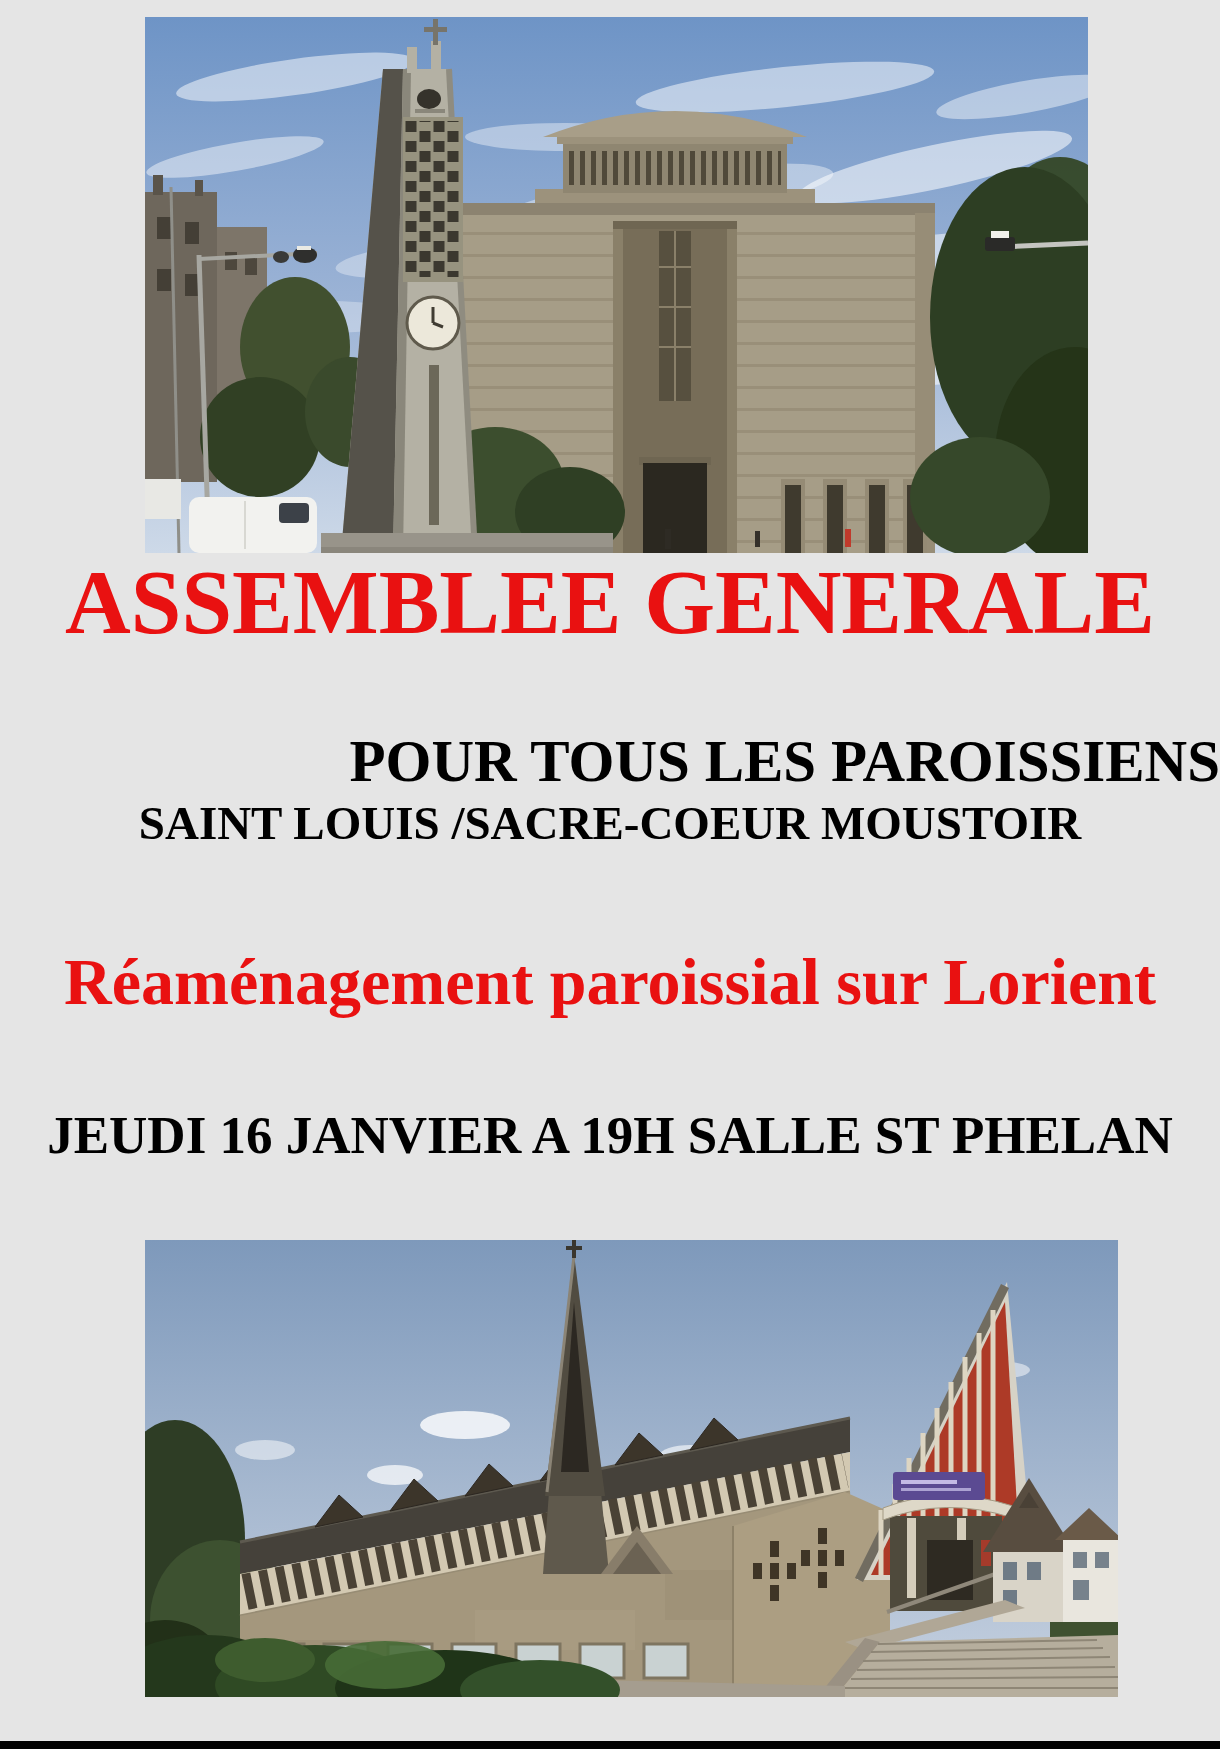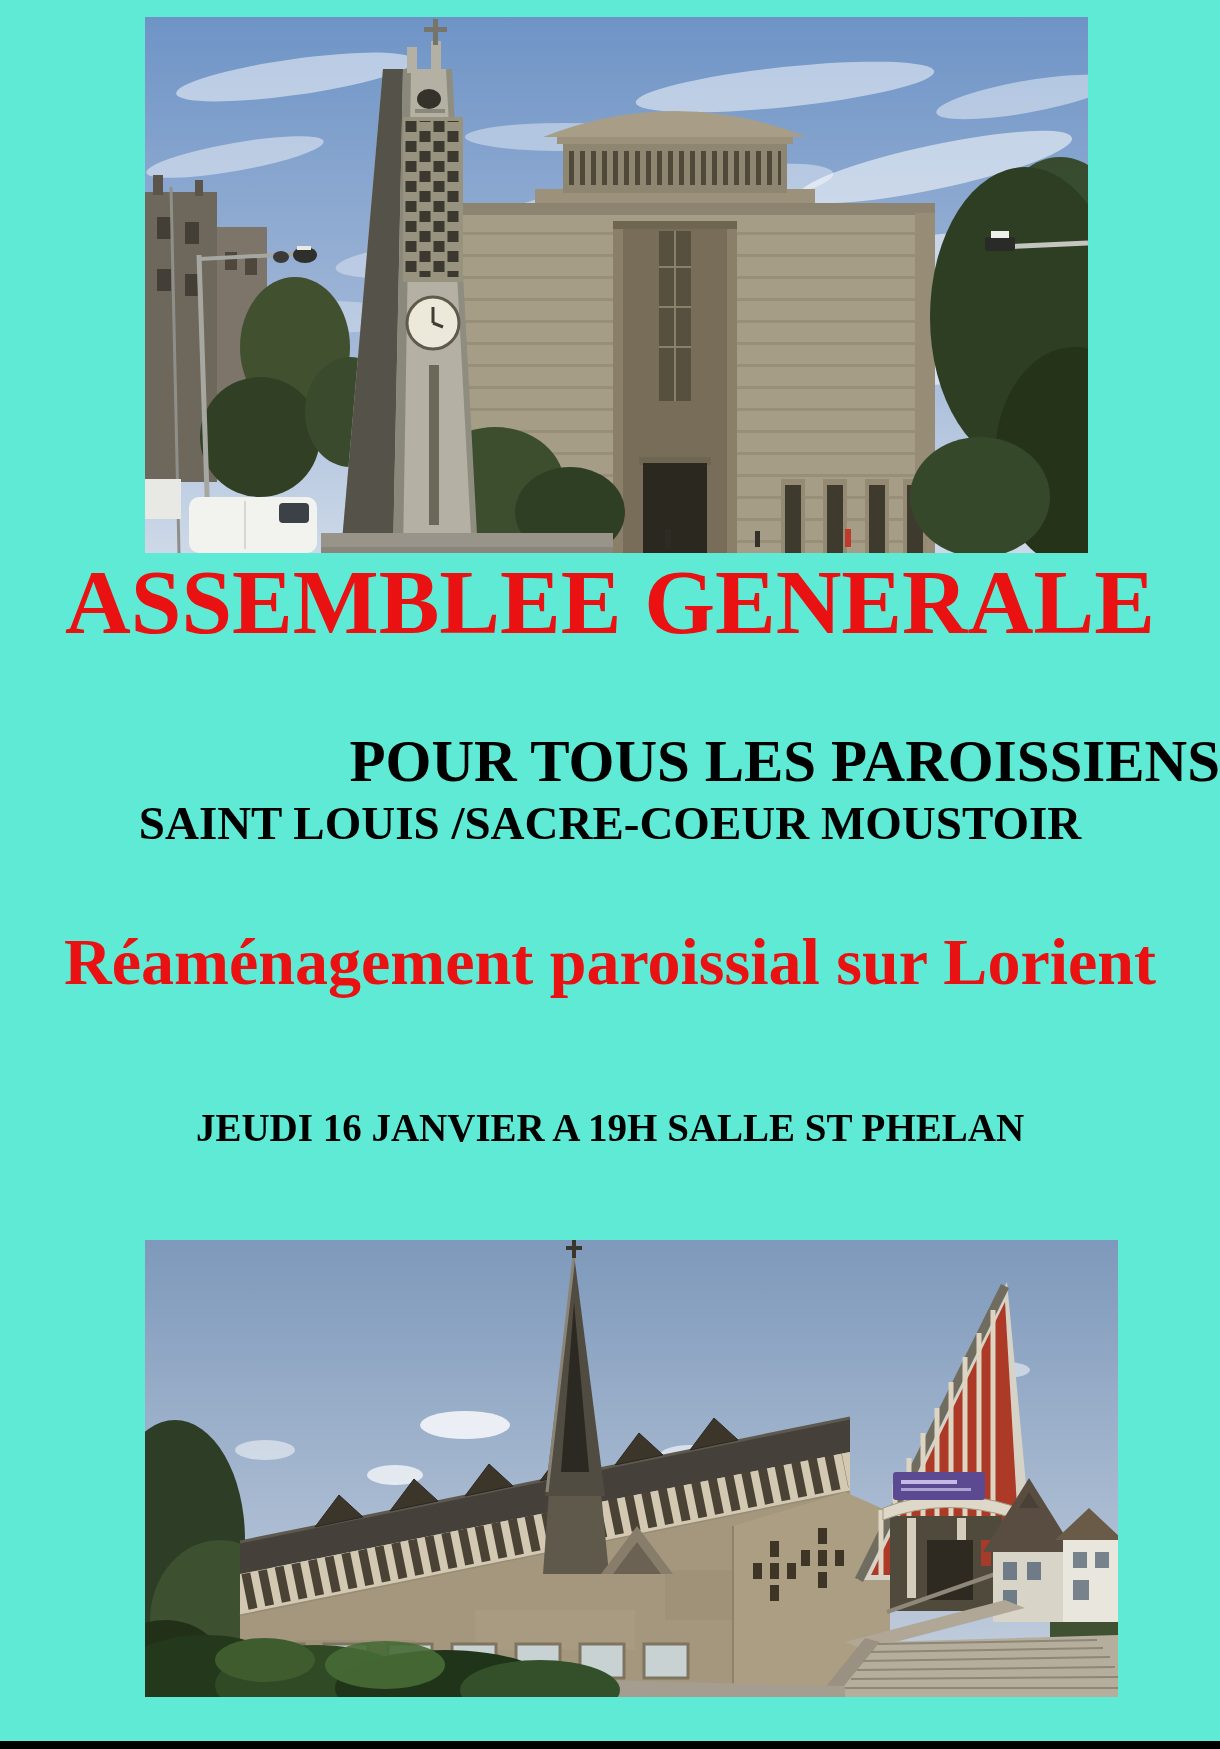--- a/index.html
+++ b/index.html
@@ -1,32 +1,32 @@
 <!DOCTYPE html>
 <html><head>
 <meta charset="utf-8">
 <style>
   html,body{margin:0;padding:0;background:#ffffff;}
   .page{
-    position:relative;width:1220px;height:1749px;background:#5eead4;overflow:hidden;
+    position:relative;width:1220px;height:1749px;background:#e5e5e5;overflow:hidden;
     font-family:"Liberation Serif","DejaVu Serif",serif;
   }
   .photo{position:absolute;overflow:hidden;}
   .photo svg{display:block;}
   .txt{
     position:absolute;left:0;width:1220px;text-align:center;
     font-weight:bold;line-height:1.04;white-space:nowrap;color:#000000;
   }
   .red{color:#e91111;}
   .title{top:556px;font-size:91px;}
   .audience{top:731px;font-size:59px;text-align:right;}
   .parishes{top:799px;font-size:47px;}
-  .topic{top:928px;font-size:66px;}
+  .topic{top:948px;font-size:66px;}
   .session1{top:1018px;font-size:39px;}
-  .session2{top:1108px;font-size:39px;}
+  .session2{top:1108px;font-size:53px;}
   .top-photo{left:145px;top:17px;width:943px;height:536px;}
   .bottom-photo{left:145px;top:1240px;width:973px;height:457px;}
   .bottom-bar{position:absolute;left:0;top:1741px;width:1220px;height:8px;background:#000000;}
 </style>
 </head>
 <body>
 
 <div class="page">
 
   <div class="photo top-photo">

